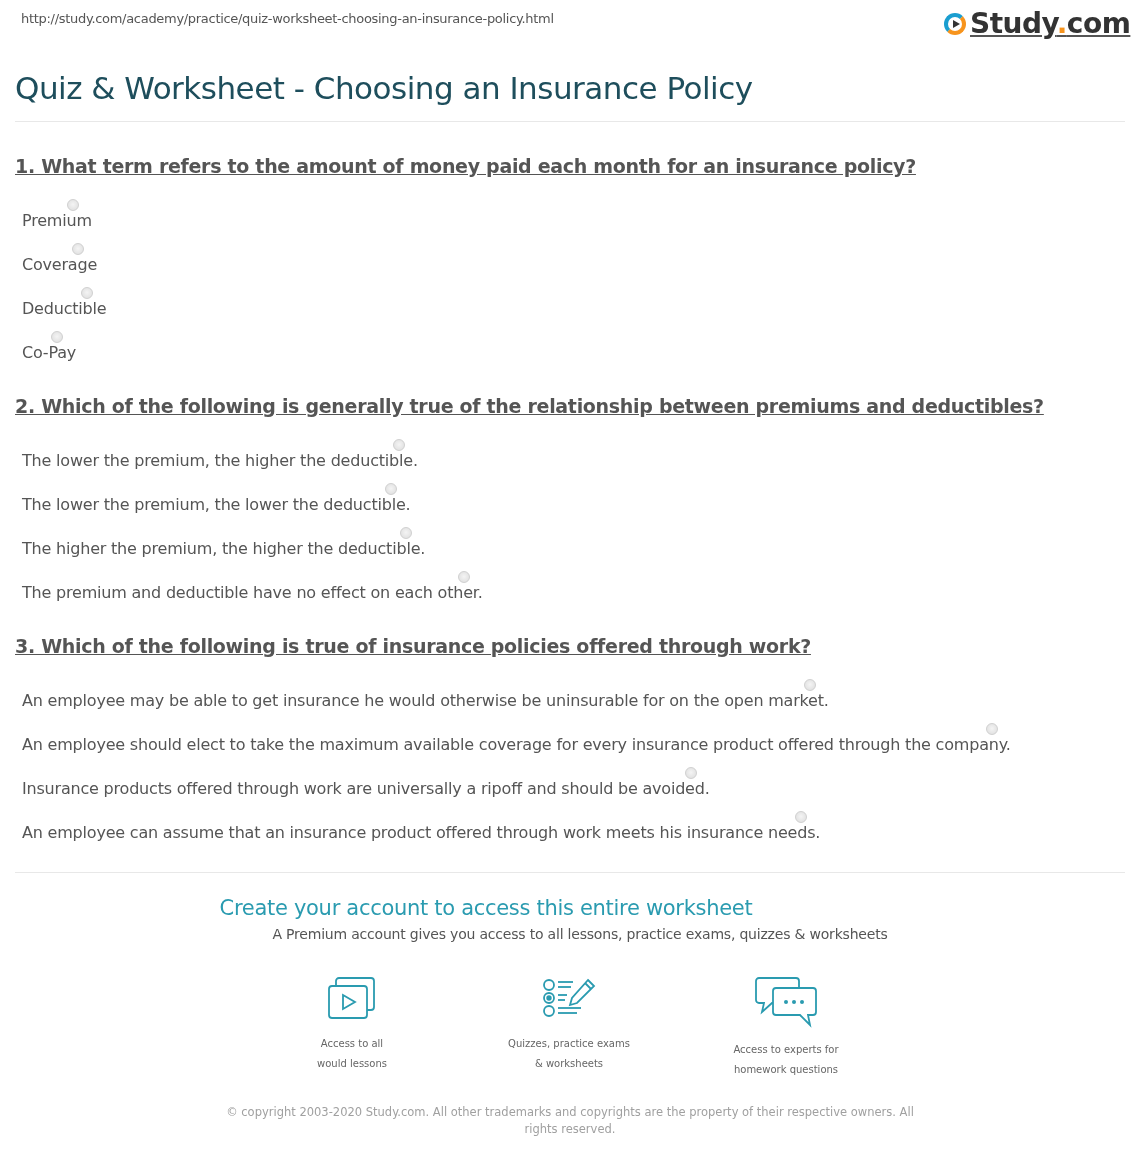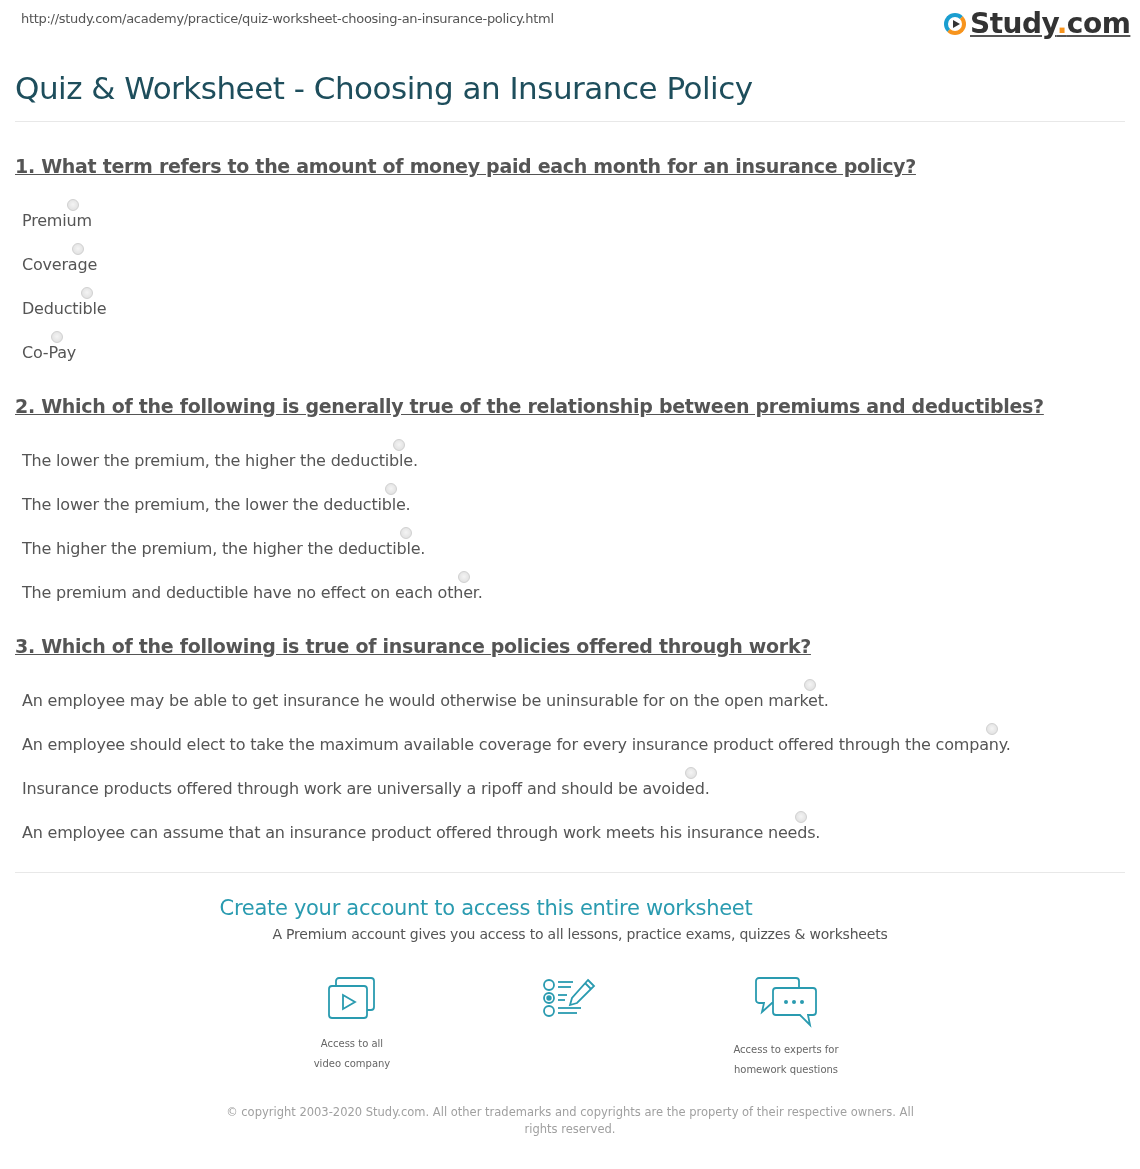--- a/index.html
+++ b/index.html
@@ -142,39 +142,43 @@
 <div class="promo-sub">A Premium account gives you access to all lessons, practice exams, quizzes &amp; worksheets</div>
 
 <div class="feature" style="left:252px">
   <svg width="52" height="46" viewBox="0 0 52 46" fill="none" stroke="#2a9bb0" stroke-width="1.8">
     <rect x="10" y="2" width="38" height="32" rx="3"></rect>
     <rect x="3" y="10" width="38" height="32" rx="3" fill="#fff"></rect>
     <path d="M17 19 L29 26 L17 33 Z"></path>
   </svg>
   <div class="feature-label">
     <div>Access to all</div>
-    <div>video company</div>
+    <div>would lessons</div>
   </div>
 </div>
 
 <div class="feature" style="left:469px">
   <svg width="56" height="46" viewBox="0 0 56 46" fill="none" stroke="#2a9bb0" stroke-width="1.8">
     <circle cx="8" cy="9" r="5"></circle>
     <circle cx="8" cy="22" r="5"></circle>
     <circle cx="8" cy="22" r="1.8" fill="#2a9bb0"></circle>
     <circle cx="8" cy="35" r="5"></circle>
     <line x1="17" y1="6" x2="32" y2="6"></line>
     <line x1="17" y1="11" x2="30" y2="11"></line>
     <line x1="17" y1="19" x2="26" y2="19"></line>
     <line x1="17" y1="24" x2="24" y2="24"></line>
     <line x1="17" y1="32" x2="40" y2="32"></line>
     <line x1="17" y1="37" x2="36" y2="37"></line>
     <path d="M47 4 L53 10 L36 27 L29 29 L31 22 Z"></path>
     <line x1="44" y1="7" x2="50" y2="13"></line>
   </svg>
+  <div class="feature-label">
+    <div>Quizzes, practice exams</div>
+    <div>&amp; worksheets</div>
+  </div>
 </div>
 
 <div class="feature" style="left:686px">
   <svg width="64" height="52" viewBox="0 0 64 52" fill="none" stroke="#2a9bb0" stroke-width="1.8">
     <path d="M5 2 H42 a3 3 0 0 1 3 3 V24 a3 3 0 0 1 -3 3 H18 L8 36 L10 27 H5 a3 3 0 0 1 -3 -3 V5 a3 3 0 0 1 3 -3 Z"></path>
     <path d="M22 12 H59 a3 3 0 0 1 3 3 V36 a3 3 0 0 1 -3 3 H54 L56 49 L46 39 H22 a3 3 0 0 1 -3 -3 V15 a3 3 0 0 1 3 -3 Z" fill="#fff"></path>
     <circle cx="32" cy="26" r="2" fill="#2a9bb0" stroke="none"></circle>
     <circle cx="40" cy="26" r="2" fill="#2a9bb0" stroke="none"></circle>
     <circle cx="48" cy="26" r="2" fill="#2a9bb0" stroke="none"></circle>
   </svg>

